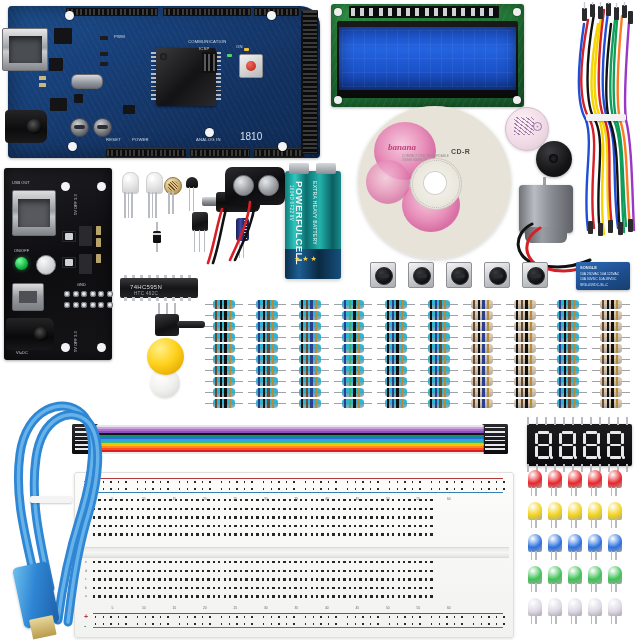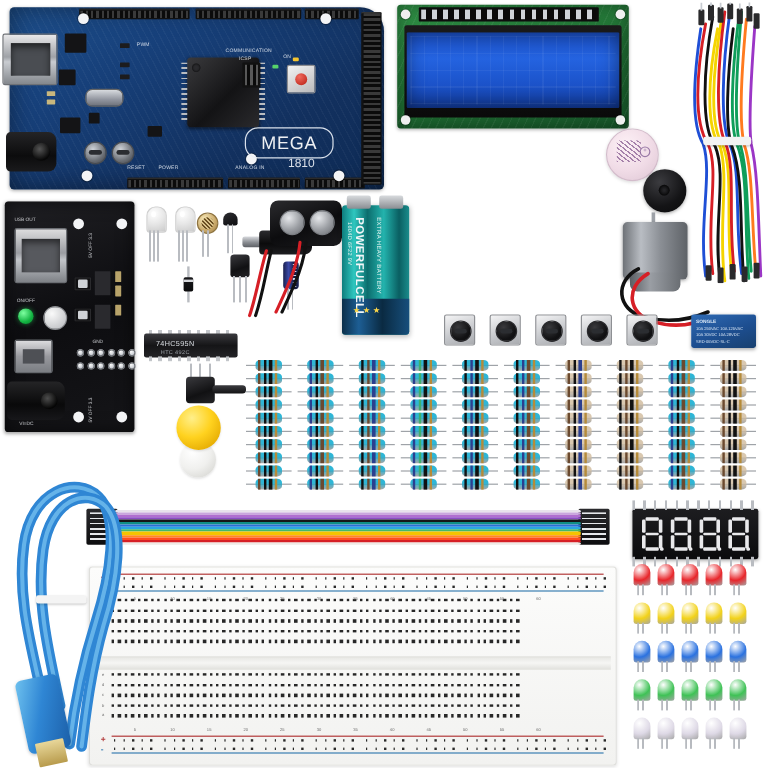--- a/index.html
+++ b/index.html
@@ -353,21 +353,20 @@
     <div class="mntholes" style="left:197px;top:122px;"></div>
     <div class="mntholes" style="left:270px;top:136px;"></div>
 
     <div class="silk" style="left:180px;top:33px;">COMMUNICATION</div>
     <div class="silk" style="left:106px;top:28px;">PWM</div>
     <div class="silk" style="left:124px;top:131px;">POWER</div>
     <div class="silk" style="left:188px;top:131px;">ANALOG IN</div>
     <div class="silk" style="left:98px;top:131px;">RESET</div>
     <div class="silk" style="left:191px;top:40px;">ICSP</div>
     <div class="silk" style="left:228px;top:38px;">ON</div>
-    <div class="megalogo">MEGA</div>
     <div class="meganum">1810</div>
   </div>
 
   <div class="abs lcd">
     <div class="lcd-pcb"></div>
     <div class="lcd-pinhdr"></div>
     <div class="lcd-bezel"></div>
     <div class="lcd-screen"></div>
     <div class="lcd-hole" style="left:3px;top:4px;"></div>
     <div class="lcd-hole" style="right:3px;top:4px;"></div>
@@ -535,20 +534,31 @@
       background:linear-gradient(180deg,#d7dadd,#8a8d92);"></div>
     <div class="abs" style="left:20px;top:18px;color:#f2f6f8;font-size:9.5px;font-weight:bold;letter-spacing:.4px;
       transform:rotate(90deg);transform-origin:left top;white-space:nowrap;">POWERFULCELL</div>
     <div class="abs" style="left:33px;top:18px;color:#eaf5f2;font-size:5px;letter-spacing:.3px;
       transform:rotate(90deg);transform-origin:left top;white-space:nowrap;">EXTRA HEAVY BATTERY</div>
     <div class="abs" style="left:9px;top:22px;color:#e6f4f2;font-size:4.6px;letter-spacing:.3px;
       transform:rotate(90deg);transform-origin:left top;white-space:nowrap;">1604D 6F22 9V</div>
     <div class="abs" style="left:9px;top:92px;color:#ffd84a;font-size:7px;letter-spacing:2px;">★★★</div>
   </div>
 
+  <div class="cd">
+    <div class="flower" style="left:16px;top:16px;width:62px;height:58px;"></div>
+    <div class="flower" style="left:44px;top:72px;width:58px;height:54px;"></div>
+    <div class="flower" style="left:8px;top:54px;width:44px;height:44px;opacity:.8;"></div>
+    <div class="brand">banana</div>
+    <div class="cdr">CD-R</div>
+    <div class="tiny" style="width:48px;">COMPACT DISC RECORDABLE 700MB 80MIN 52x</div>
+    <div class="ring"></div>
+    <div class="ringtxt"></div>
+    <div class="hole"></div>
+  </div>
 
   <div class="pbuzz">
       <i>+</i>
     </div>
   <div class="abuzz"></div>
   <div class="motor">
     <div class="shaft"></div>
     <div class="can"></div>
     <div class="endcap"></div>
   </div>

